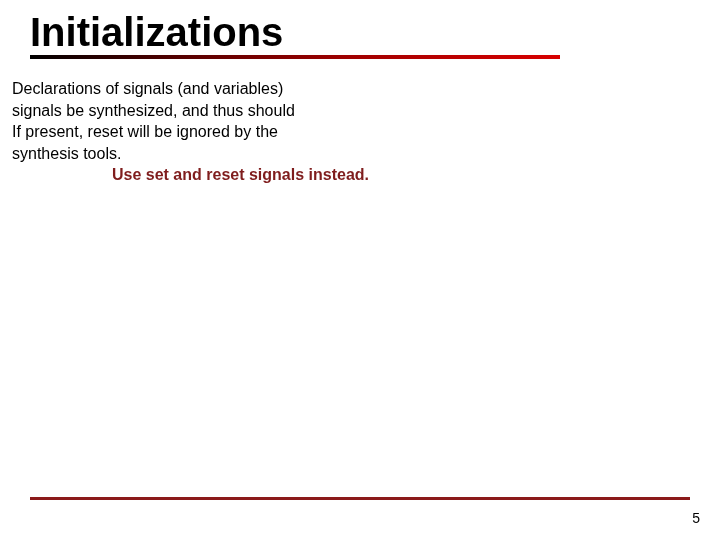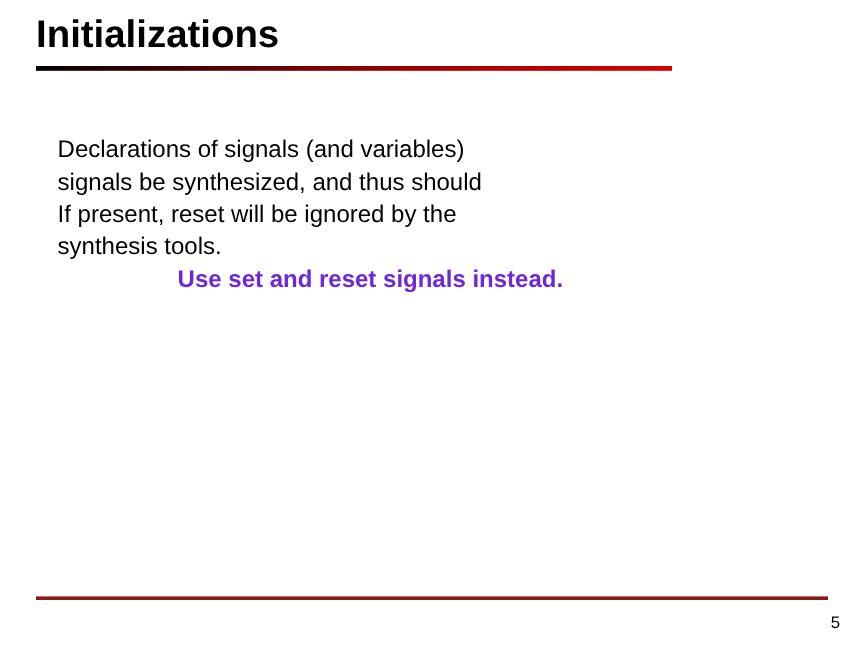--- a/index.html
+++ b/index.html
@@ -7,47 +7,46 @@
   .slide {
     position: relative;
     width: 720px;
     height: 540px;
     background: #ffffff;
   }
   .title {
     position: absolute;
     left: 30px;
     top: 10px;
-    font-size: 32px;
+    font-size: 40px;
     font-weight: bold;
     color: #000;
   }
   .title-rule {
     position: absolute;
     left: 30px;
     top: 55px;
     width: 530px;
     height: 4px;
     background: linear-gradient(to right, #000000 0%, #5a0000 30%, #a00000 60%, #d80000 100%);
   }
   .body {
     position: absolute;
-    left: 48px;
+    left: 12px;
     top: 78px;
     width: 640px;
-    font-size: 20px;
+    font-size: 16px;
     line-height: 1.35;
     color: #000;
-    margin-top: 34px;
   }
   .body .line { display: block; }
   .indent { padding-left: 100px; }
   .emph {
     font-weight: bold;
-    color: #6d28d9;
+    color: #7f1d1d;
     padding-left: 100px;
   }
   .bottom-rule {
     position: absolute;
     left: 30px;
     bottom: 40px;
     width: 660px;
     height: 0;
     border-top: 3px solid #8b1a1a;
   }

